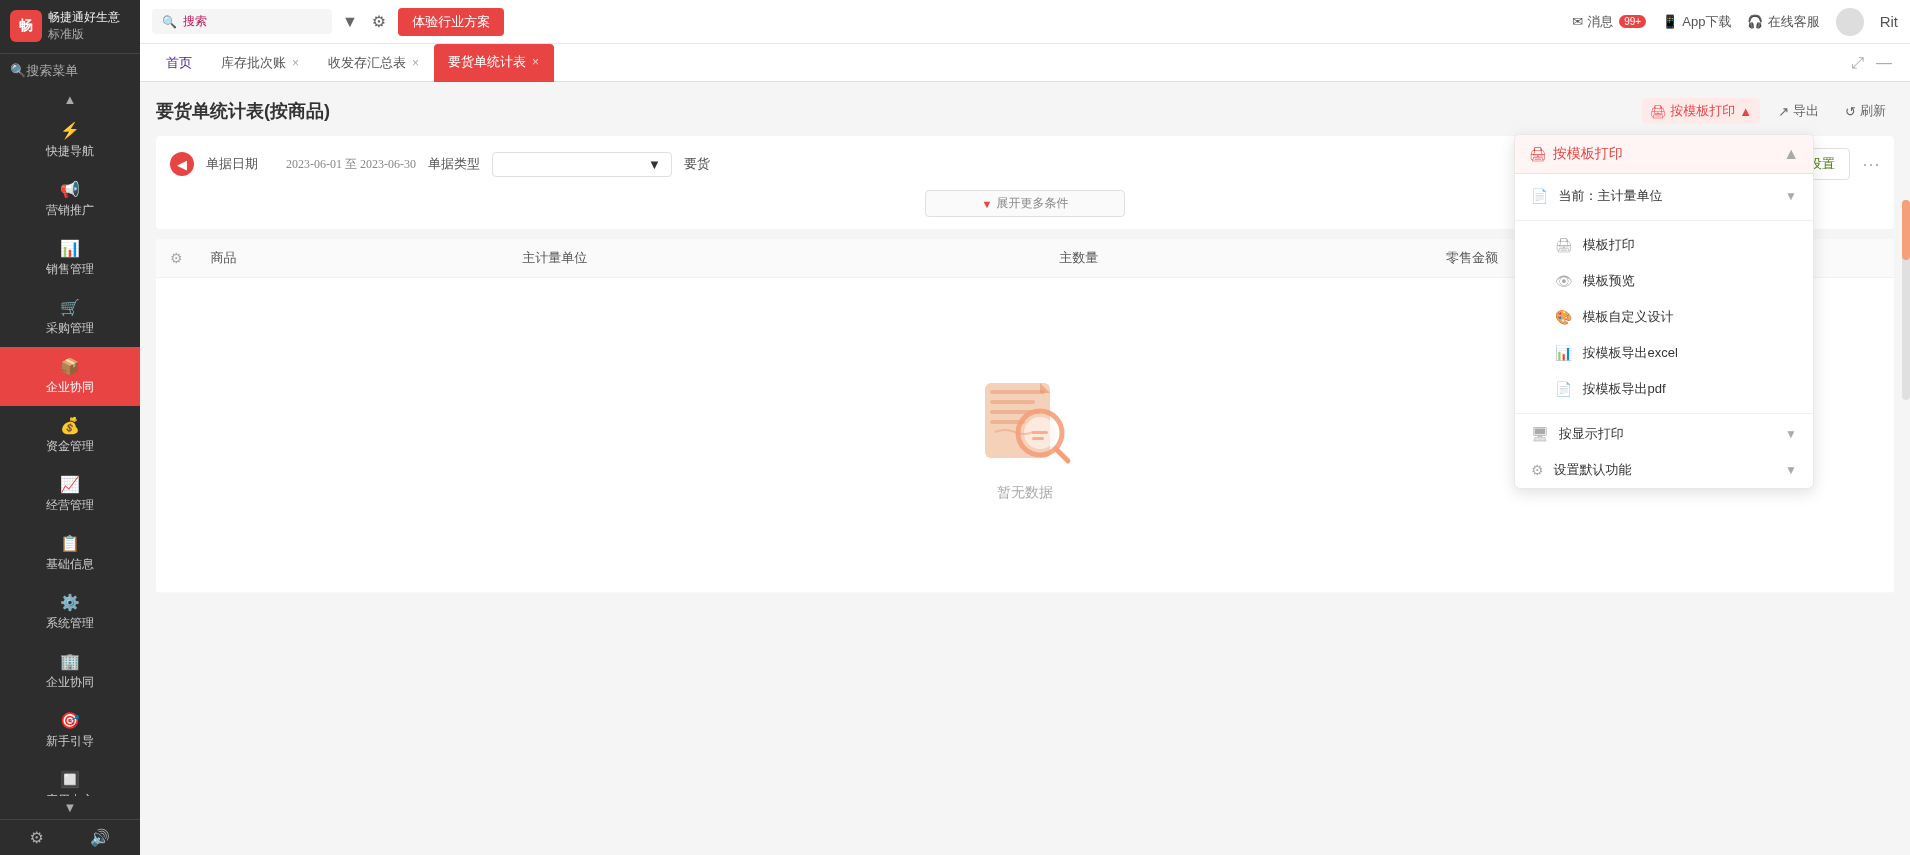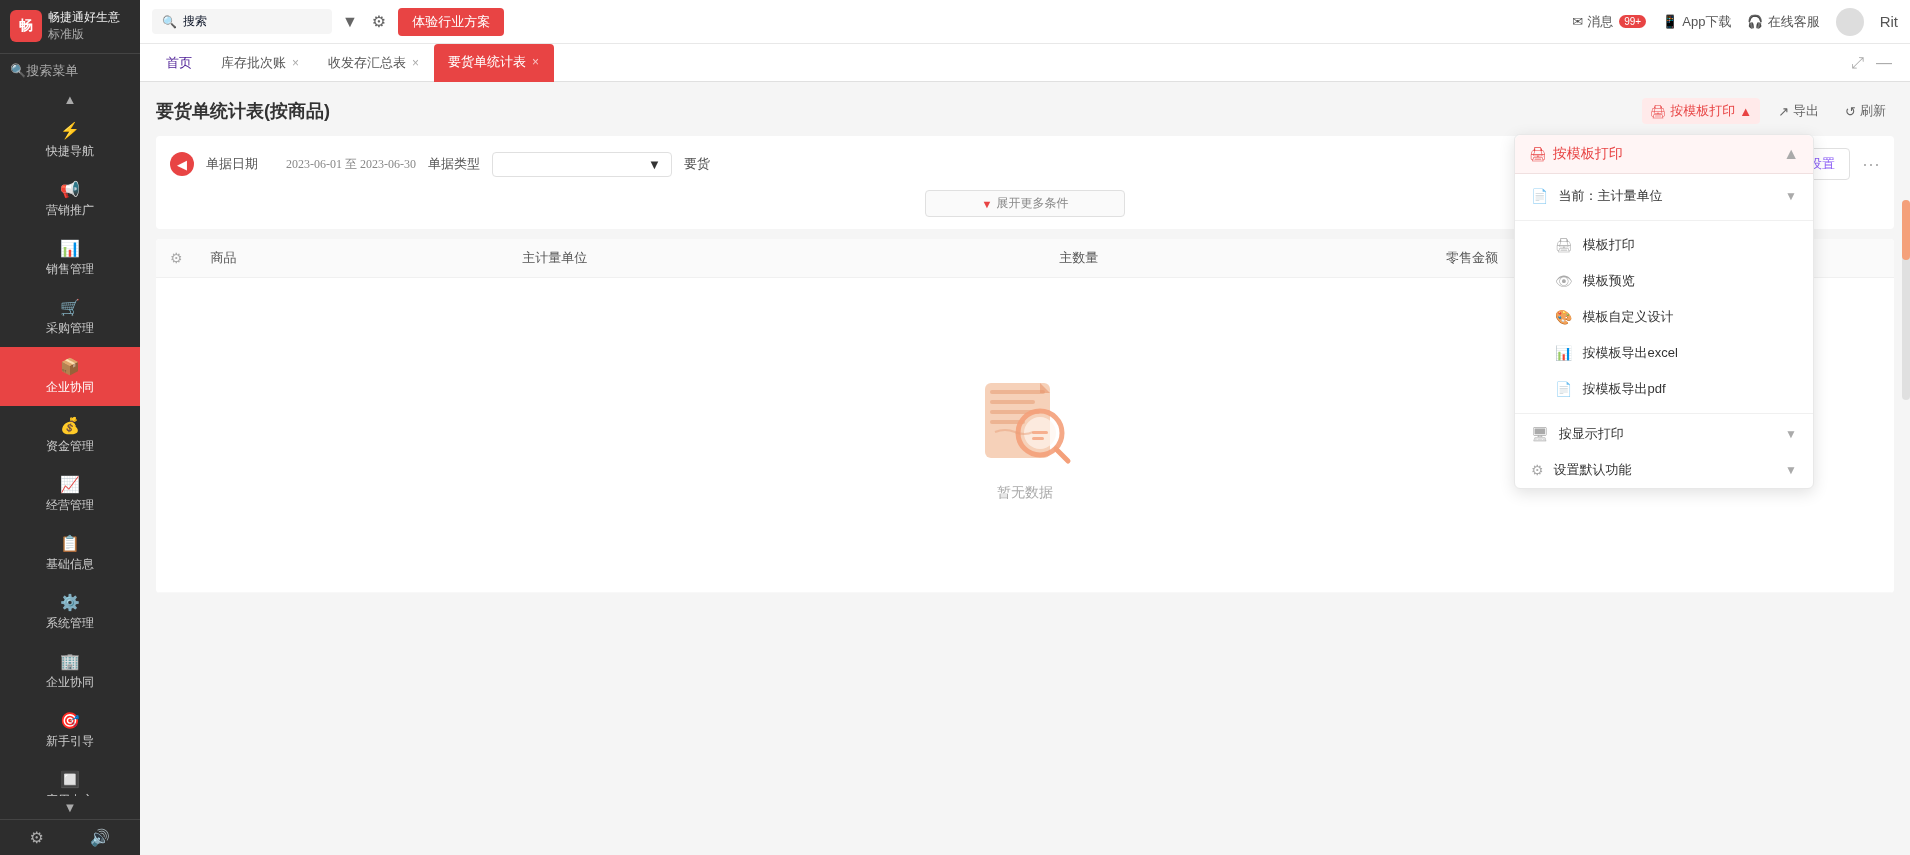--- a/index.html
+++ b/index.html
@@ -502,21 +502,21 @@
     <span class="sidebar-footer-btn">⚙</span>
     <span class="sidebar-footer-btn">🔊</span>
   </div>
 </div>
 
 <div class="main">
 
   <div class="topbar">
     <div class="topbar-search">
       <span style="margin-right:6px;">🔍</span>
-      <span style="color:#0f172a;">搜索</span>
+      <span style="color:#be185d;">搜索</span>
     </div>
     <button class="topbar-nav-btn" style="background:none;border:none;cursor:pointer;">▼</button>
     <button class="topbar-nav-btn" style="background:none;border:none;cursor:pointer;">⚙</button>
     <button class="topbar-trial-btn">体验行业方案</button>
     <div class="topbar-spacer"></div>
     <div class="topbar-right">
       <div class="topbar-right-item">
         <span>✉</span>
         <span>消息</span>
         <span class="topbar-badge">99+</span>
@@ -632,21 +632,21 @@
         <span class="filter-label">单据日期</span>
         <span class="filter-date-range">2023-06-01 至 2023-06-30</span>
         <span class="filter-label">单据类型</span>
         <div class="filter-select">
           <span></span>
           <span>▼</span>
         </div>
         <span class="filter-label">要货</span>
         <div style="flex:1;"></div>
         <button style="background:#e84444;color:#fff;border:none;border-radius:4px;padding:6px 20px;font-size:13px;cursor:pointer;">查询</button>
-        <button style="background:#fff;color:#8b5cf6;border:1px solid #e0e0e0;border-radius:4px;padding:6px 14px;font-size:13px;cursor:pointer;">设置</button>
+        <button style="background:#fff;color:#4d7c0f;border:1px solid #e0e0e0;border-radius:4px;padding:6px 14px;font-size:13px;cursor:pointer;">设置</button>
         <button style="background:none;border:none;color:#aaa;font-size:18px;cursor:pointer;">···</button>
       </div>
       <div style="display:flex;justify-content:center;">
         <div class="filter-expand-btn">
           <span class="expand-icon">▼</span>
           <span>展开更多条件</span>
         </div>
       </div>
     </div>
 

